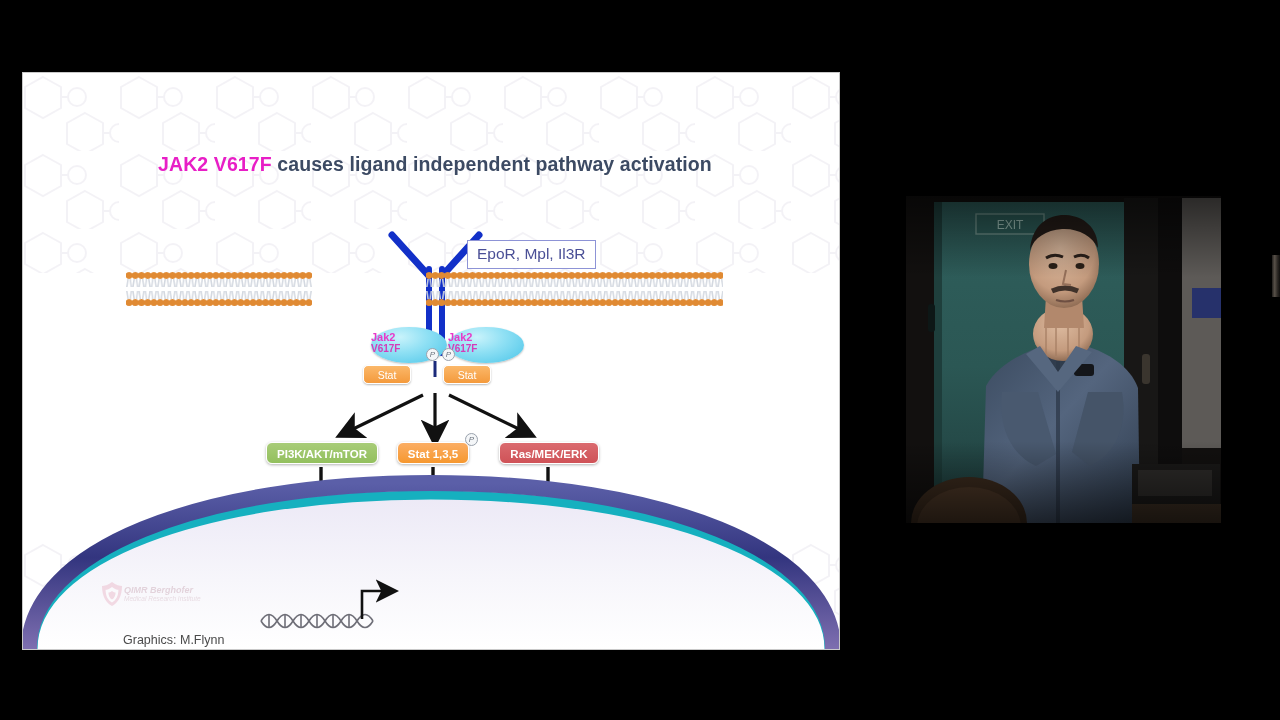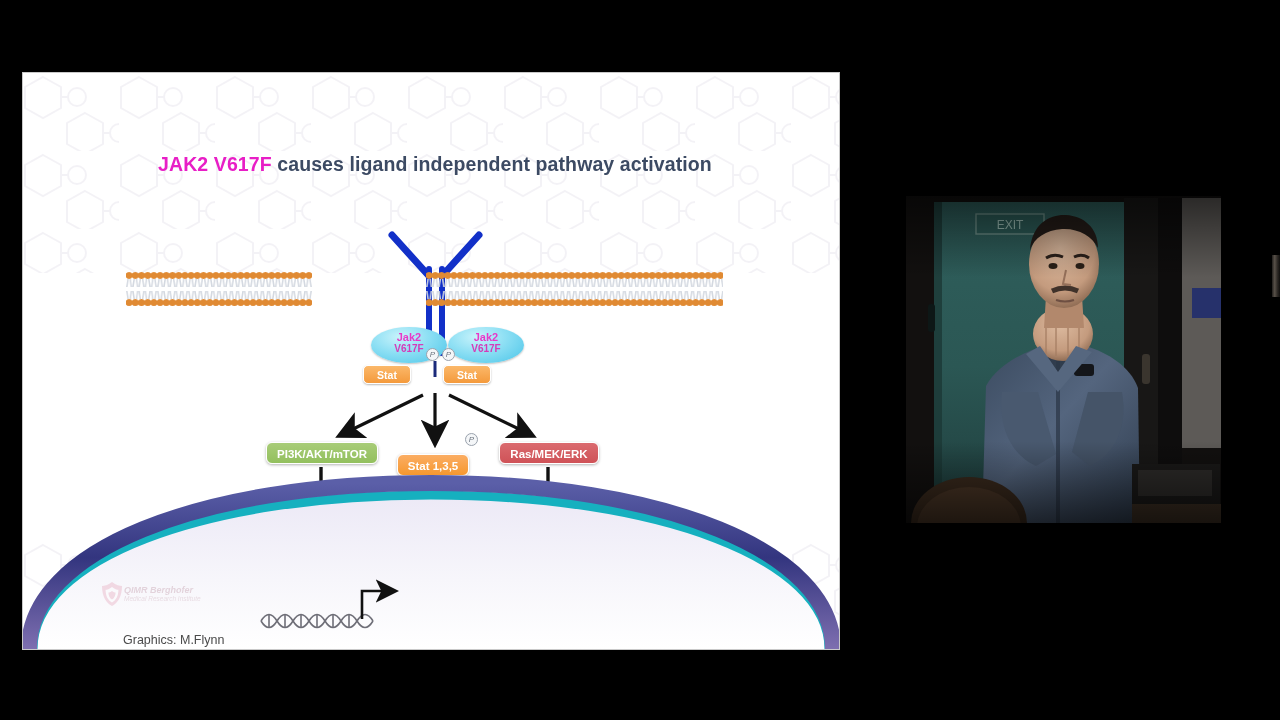--- a/index.html
+++ b/index.html
@@ -66,21 +66,20 @@
   .mem-left  { left: 103px; width: 186px; }
   .mem-right { left: 403px; width: 297px; }
 
   
   .jak {
     position: absolute;
     width: 76px; height: 36px;
     border-radius: 50%;
     background: radial-gradient(ellipse at 38% 28%, #c9f3fb 0%, #8fe0f4 42%, #49c4e8 100%);
     box-shadow: 0 1px 2px rgba(0,0,0,.25);
-    text-align: center;
     line-height: 1.0;
     padding-top: 5px;
     box-sizing: border-box;
   }
   .jak-l { left: 348px; top: 254px; }
   .jak-r { left: 425px; top: 254px; }
   .jak .n {
     display: block;
     font-size: 11px; font-weight: bold;
     color: #e838c8;
@@ -94,21 +93,21 @@
 
   .statbox {
     position: absolute;
     width: 48px; height: 19px;
     border-radius: 5px;
     background: linear-gradient(#fbb86a, #f49a3c);
     border: 1px solid #ffffff;
     box-shadow: 0 1px 2px rgba(0,0,0,.28);
     color: #ffffff;
     font-size: 10.5px;
-    font-weight: bold;
+    font-weight: normal;
     text-align: center;
     line-height: 19px;
     box-sizing: border-box;
   }
   .stat-l { left: 340px; top: 292px; }
   .stat-r { left: 420px; top: 292px; }
 
   .phos {
     position: absolute;
     width: 13px; height: 13px;
@@ -142,21 +141,20 @@
     white-space: nowrap;
   }
   .pbox-1 {
     left: 243px; top: 369px; width: 112px;
     background: linear-gradient(#a8cc77, #93c05e);
     text-align: center;
   }
   .pbox-2 {
     left: 374px; top: 369px; width: 72px;
     background: linear-gradient(#fbad63, #f6982f);
-    margin-top: 12px;
   }
   .pbox-3 {
     left: 476px; top: 369px; width: 100px;
     background: linear-gradient(#da6a6e, #cf5257);
   }
 
   
   .nucleus-svg {
     position: absolute;
     left: 0; top: 390px;
@@ -306,20 +304,21 @@
         <pattern id="lipR" width="6.2" height="36" patternUnits="userSpaceOnUse">
           <circle cx="3.1" cy="4.4" r="3.5" fill="#e08a33"></circle>
           <path d="M2,8 l-1.2,8 M4.2,8 l1.2,8" stroke="#d3d8e0" stroke-width="1.5" fill="none"></path>
           <path d="M2,28 l-1.2,-8 M4.2,28 l1.2,-8" stroke="#d3d8e0" stroke-width="1.5" fill="none"></path>
           <circle cx="3.1" cy="31.6" r="3.5" fill="#e08a33"></circle>
         </pattern>
       </defs>
       <rect x="0" y="0" width="297" height="36" fill="url(#lipR)"></rect>
     </svg>
 
+    <div class="recept-label">EpoR, Mpl, Il3R</div>
 
     <div class="jak jak-l">
       <span class="n">Jak2</span>
       <span class="m">V617F</span>
     </div>
     <div class="jak jak-r">
       <span class="n">Jak2</span>
       <span class="m">V617F</span>
     </div>
 

